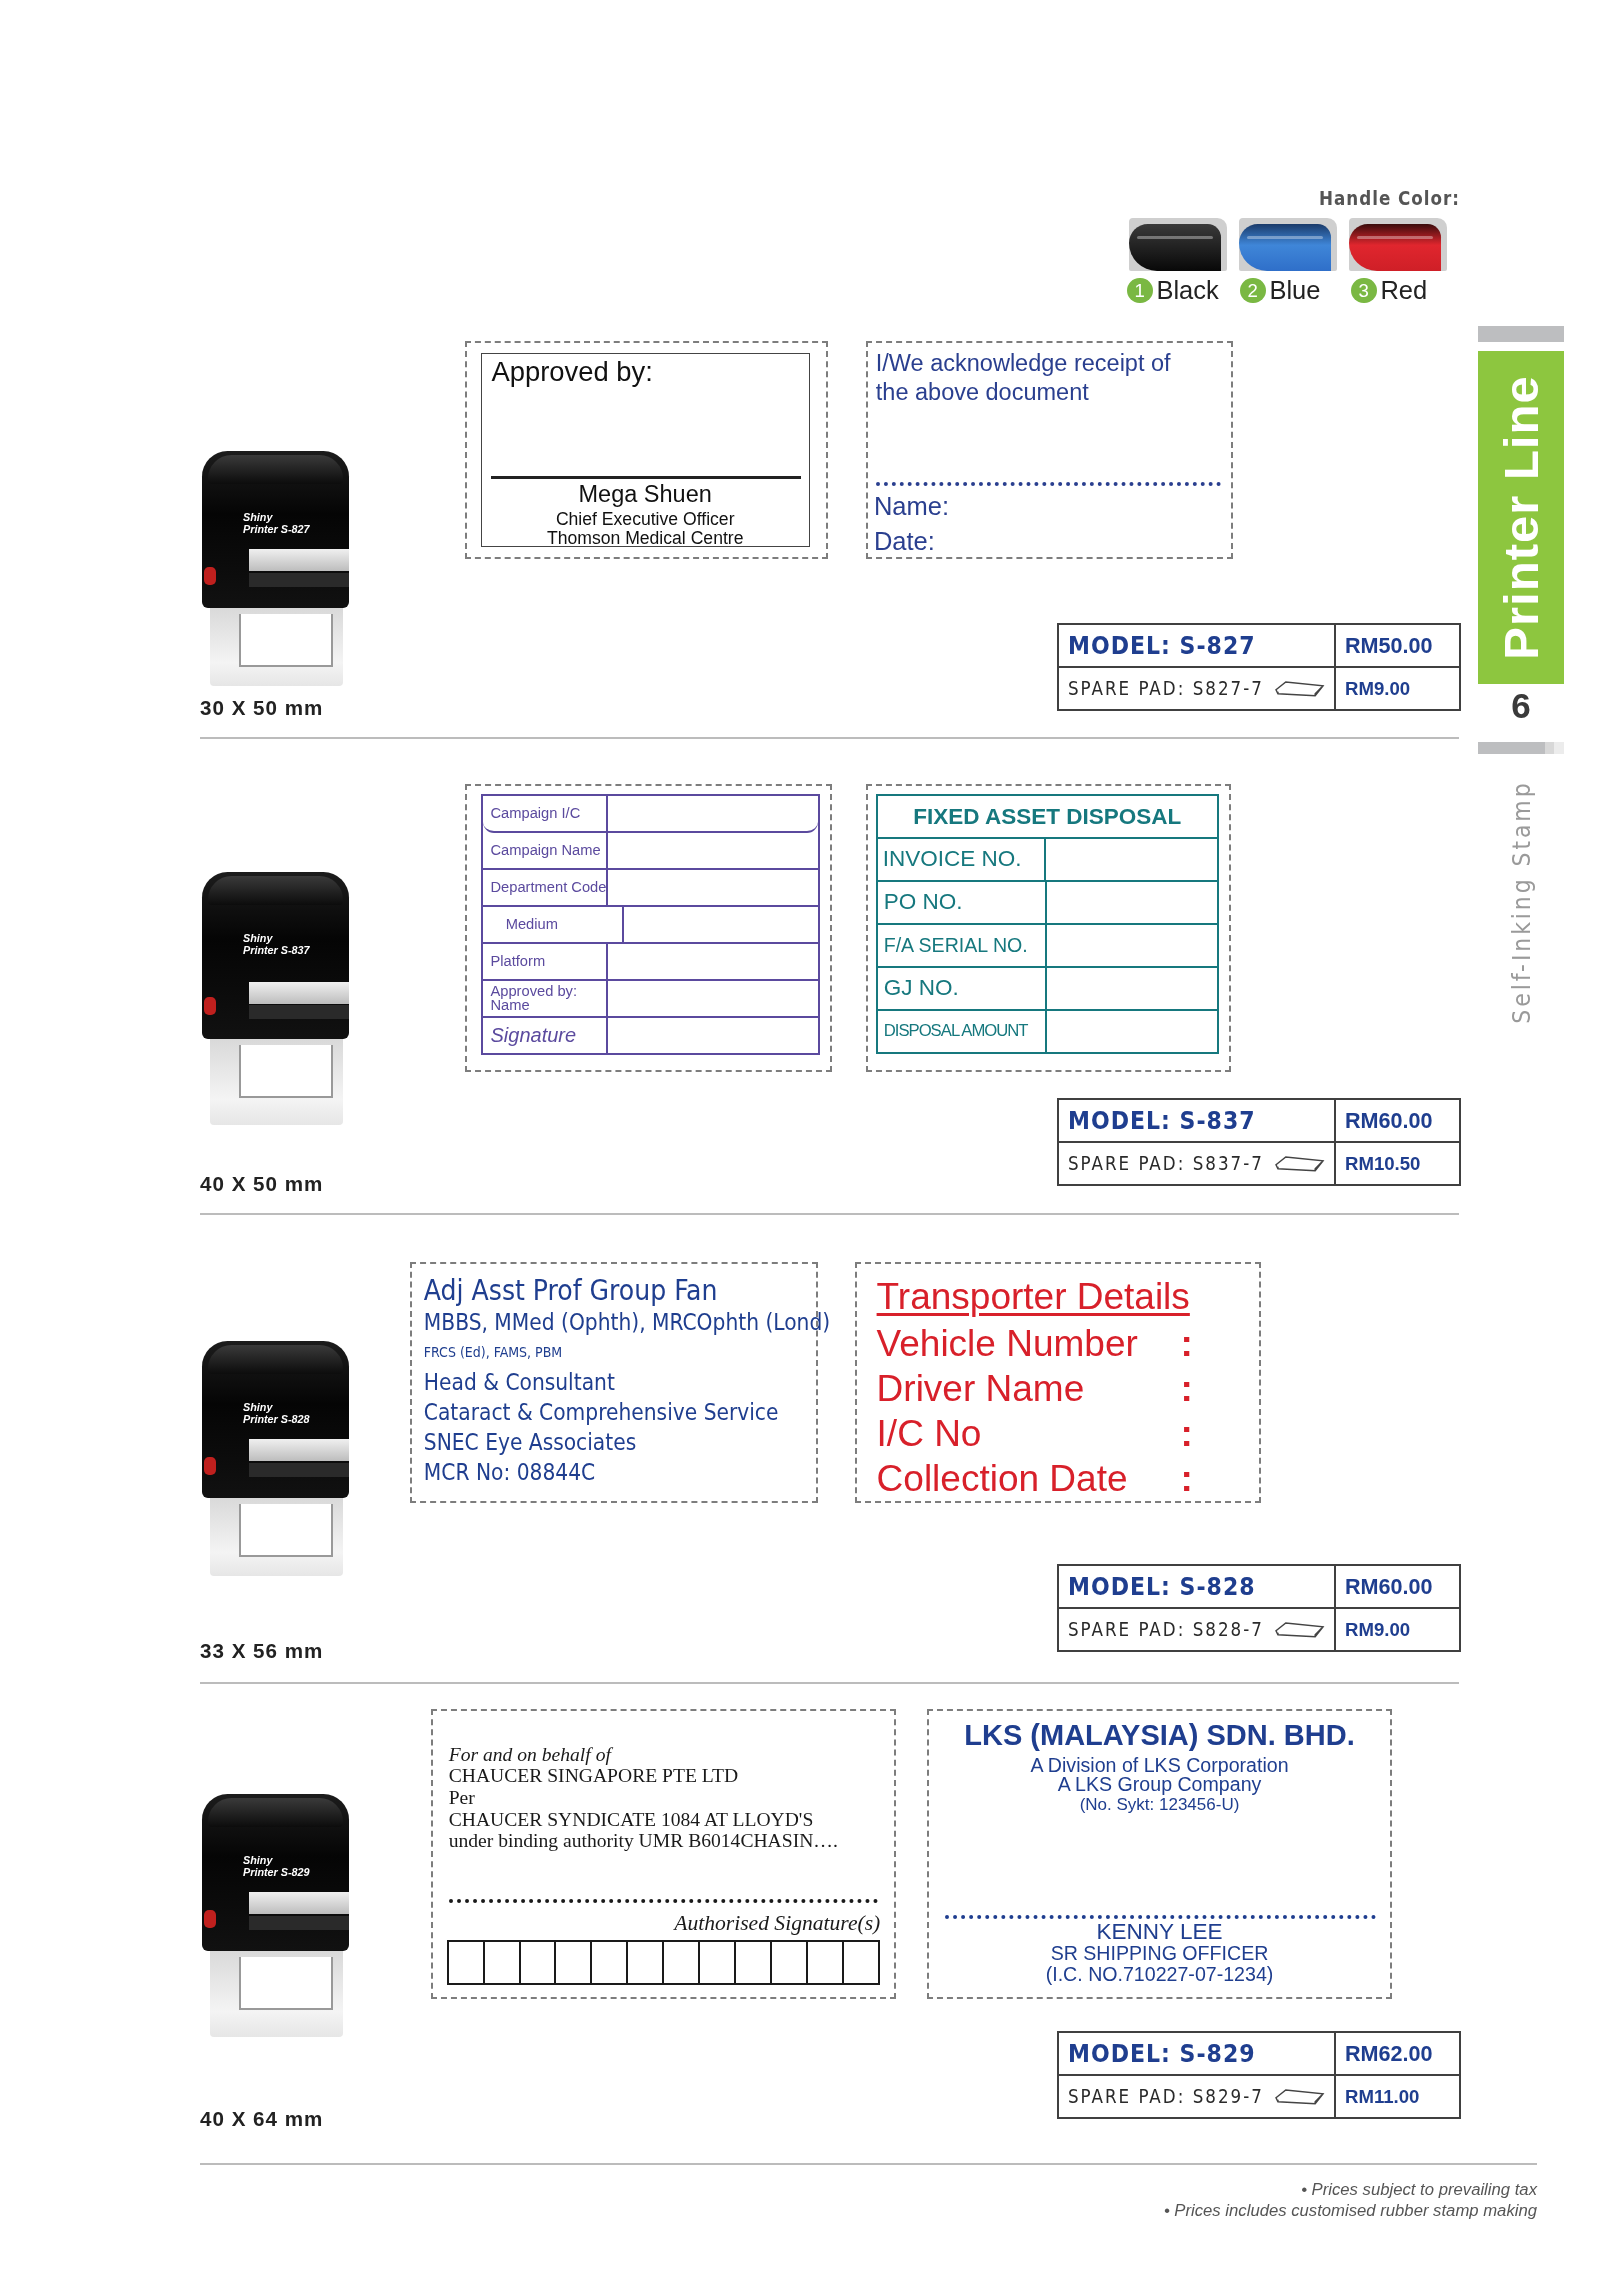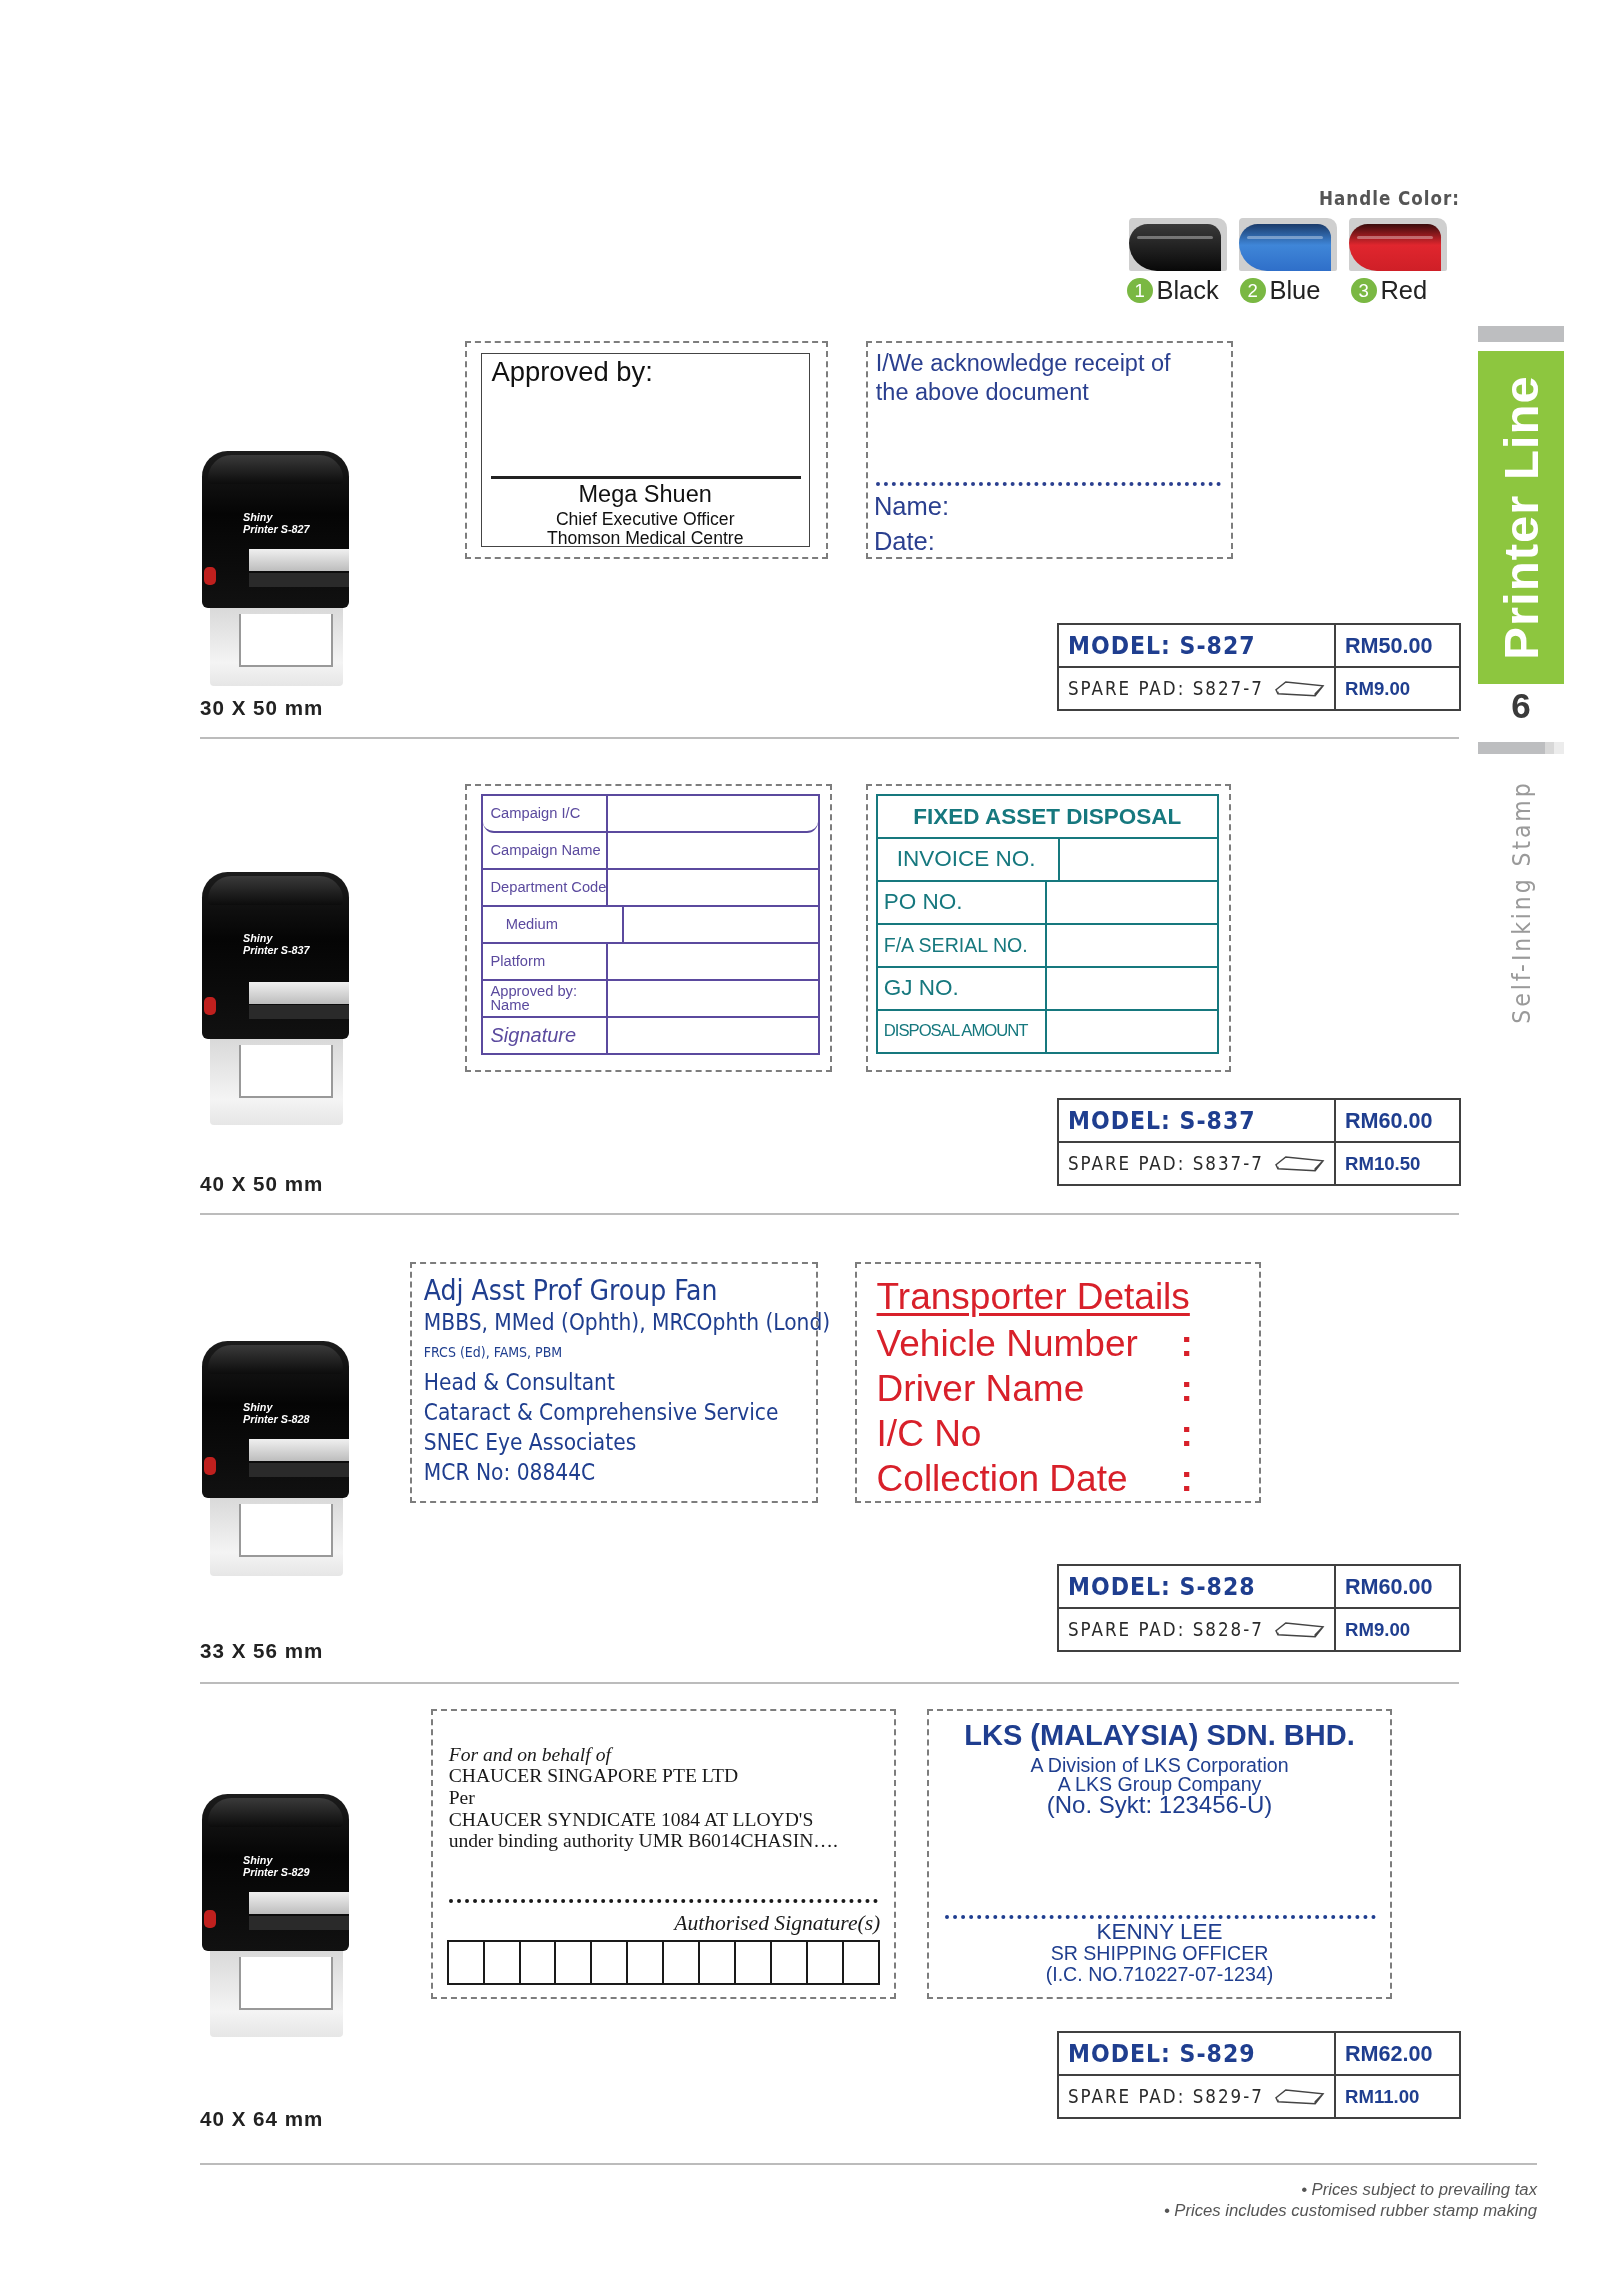--- a/index.html
+++ b/index.html
@@ -195,21 +195,21 @@
         <div style="flex: 1 1 0%;"></div>
       </div>
     </div>
 </div>
 
 <div class="abs dash" style="left:866px; top:784px; width:365px; height:288px;">
   <div class="abs" style="left:7.8px; top:7.8px; width:343px; border:2.9px solid #16787e; box-sizing:border-box;">
     <div style="height:41px; border-bottom:2.9px solid #16787e; text-align:center; line-height:41px; font-weight:bold; font-size:22.5px; color:#16787e;">FIXED ASSET DISPOSAL</div>
     <div id="fa-rows">
         <div style="display: flex; height: 41px; border-bottom: 2.9px solid rgb(22, 120, 126);">
-          <div style="width: 161px; border-right: 2.9px solid rgb(22, 120, 126); padding-left: 19px; color: rgb(22, 120, 126); display: flex; align-items: center; white-space: nowrap; overflow: hidden; font-size: 22.5px;">INVOICE NO.</div>
+          <div style="width: 161px; border-right: 2.9px solid rgb(22, 120, 126); padding-left: 5px; color: rgb(22, 120, 126); display: flex; align-items: center; white-space: nowrap; overflow: hidden; font-size: 22.5px;">INVOICE NO.</div>
           <div style="flex: 1 1 0%;"></div>
         </div>
         <div style="display: flex; height: 41px; border-bottom: 2.9px solid rgb(22, 120, 126);">
           <div style="width: 161px; border-right: 2.9px solid rgb(22, 120, 126); padding-left: 5.9px; color: rgb(22, 120, 126); display: flex; align-items: center; white-space: nowrap; overflow: hidden; font-size: 22.5px;">PO NO.</div>
           <div style="flex: 1 1 0%;"></div>
         </div>
         <div style="display: flex; height: 41px; border-bottom: 2.9px solid rgb(22, 120, 126);">
           <div style="width: 161px; border-right: 2.9px solid rgb(22, 120, 126); padding-left: 5.9px; color: rgb(22, 120, 126); display: flex; align-items: center; white-space: nowrap; overflow: hidden; font-size: 19.6px;">F/A SERIAL NO.</div>
           <div style="flex: 1 1 0%;"></div>
         </div>
@@ -345,21 +345,21 @@
       <div style="flex: 1 1 0%; border-right: 2.9px solid rgb(26, 26, 26);"></div>
       <div style="flex: 1 1 0%;"></div>
     </div>
 </div>
 
 <div class="abs dash" style="left:927px; top:1709px; width:465px; height:290px;">
   <div class="abs" style="left:0; top:7.8px; width:100%; text-align:center; color:#1f3e8f;">
     <div style="font-weight:bold; font-size:29px;">LKS (MALAYSIA) SDN. BHD.</div>
     <div style="font-size:19.6px; line-height:19.6px; margin-top:3.9px;">A Division of LKS Corporation</div>
     <div style="font-size:19.6px; line-height:19.6px;">A LKS Group Company</div>
-    <div style="font-size:24px; line-height:19.6px;">(No. Sykt: 123456-U)</div>
+    <div style="font-size:17px; line-height:19.6px;">(No. Sykt: 123456-U)</div>
   </div>
   <div class="abs" style="left:15.7px; top:204px; width:431px; border-top:4.9px dotted #1f3e8f;"></div>
   <div class="abs" style="left:0; top:210px; width:100%; text-align:center; color:#1f3e8f; line-height:21.6px;">
     <div style="font-size:22.5px;">KENNY LEE</div>
     <div style="font-size:19.6px;">SR SHIPPING OFFICER</div>
     <div style="font-size:19.6px;">(I.C. NO.710227-07-1234)</div>
   </div>
 </div>
 
 <table class="abs ptable" style="left:1057px; top:2031px;">

